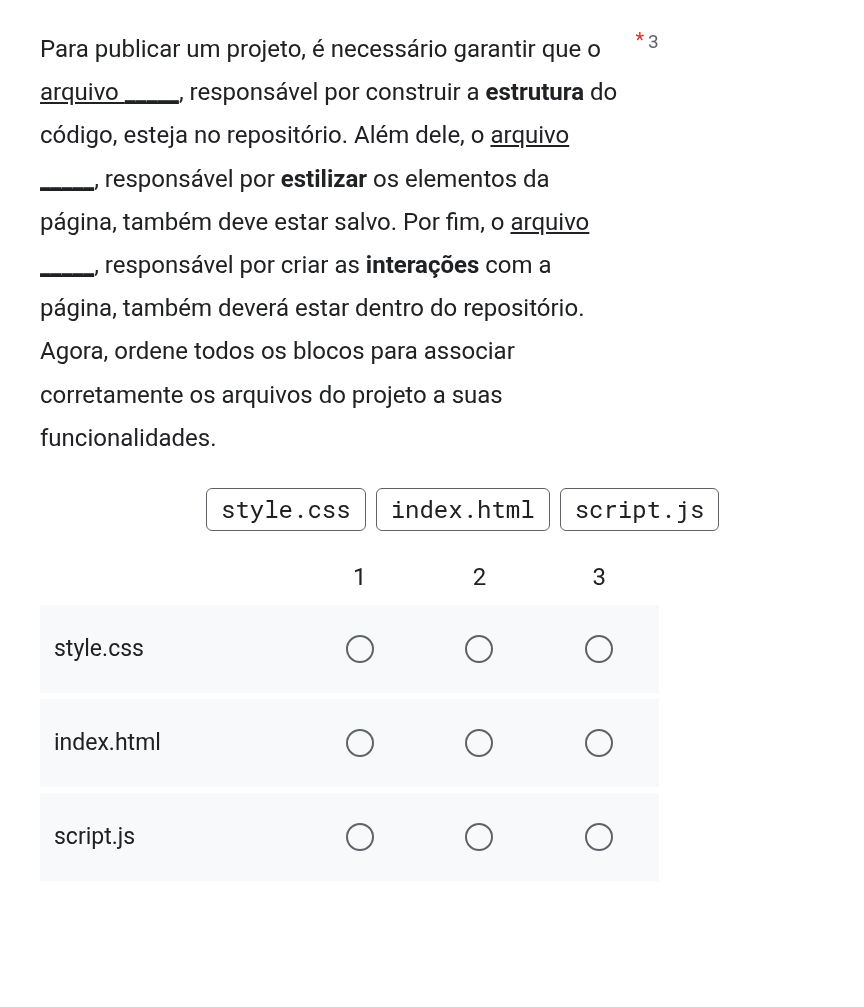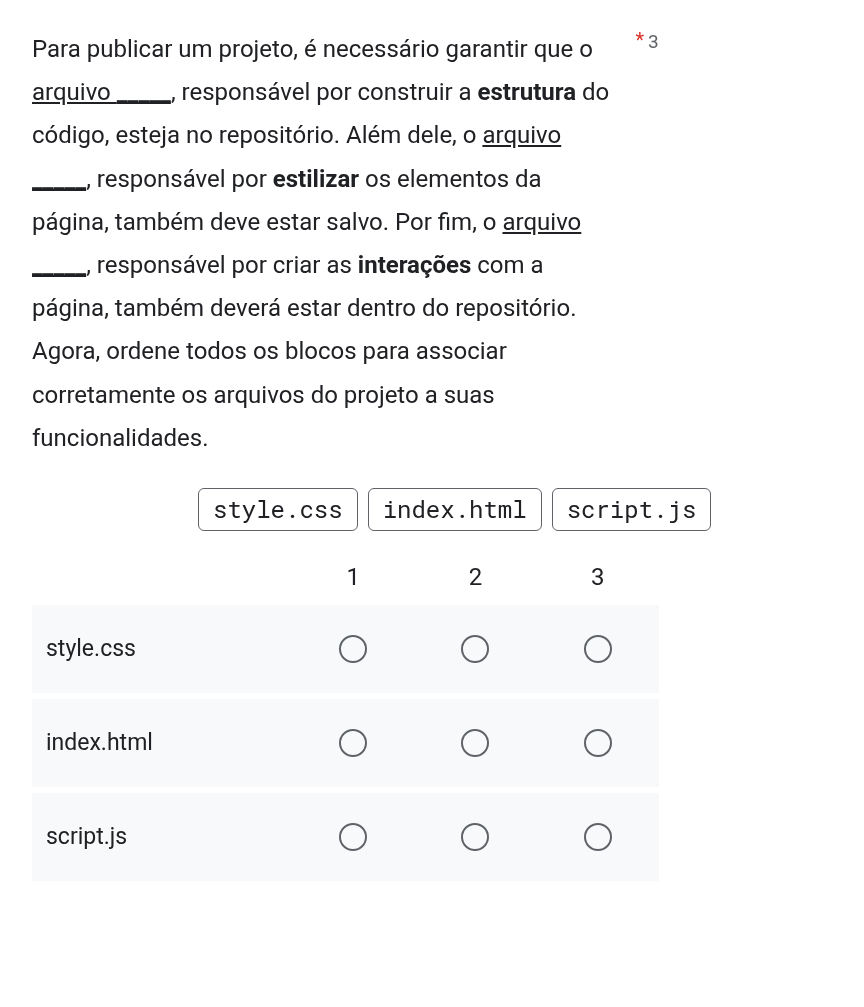--- a/index.html
+++ b/index.html
@@ -5,21 +5,21 @@
   html, body {
     margin: 0;
     padding: 0;
     font-family: Roboto, "Helvetica Neue", Arial, sans-serif;
     color: #202124;
     background: #ffffff;
   }
   .card {
     box-sizing: border-box;
     width: 703px;
-    padding: 28px 44px 60px 32px;
+    padding: 28px 44px 60px 40px;
   }
   .top-row {
     display: flex;
     align-items: flex-start;
   }
   .question-text {
     flex: 1 1 auto;
     font-size: 24px;
     line-height: 1.8;
     color: #202124;

